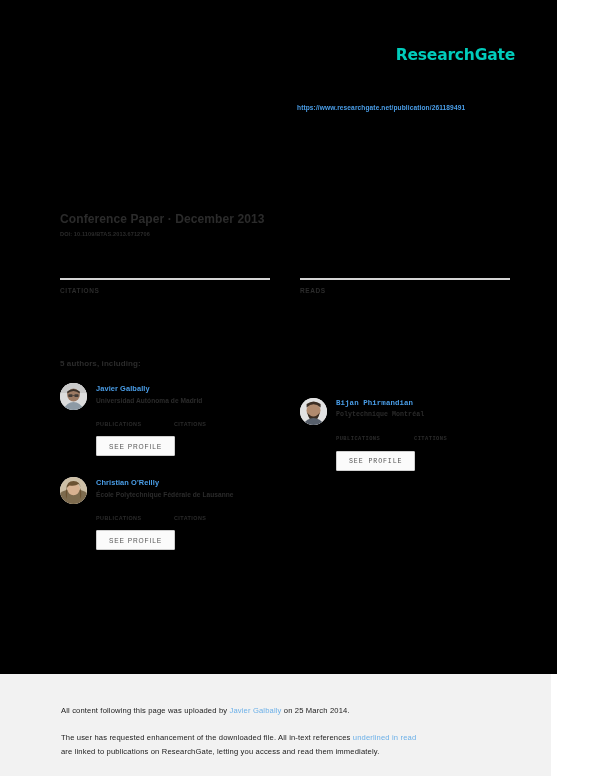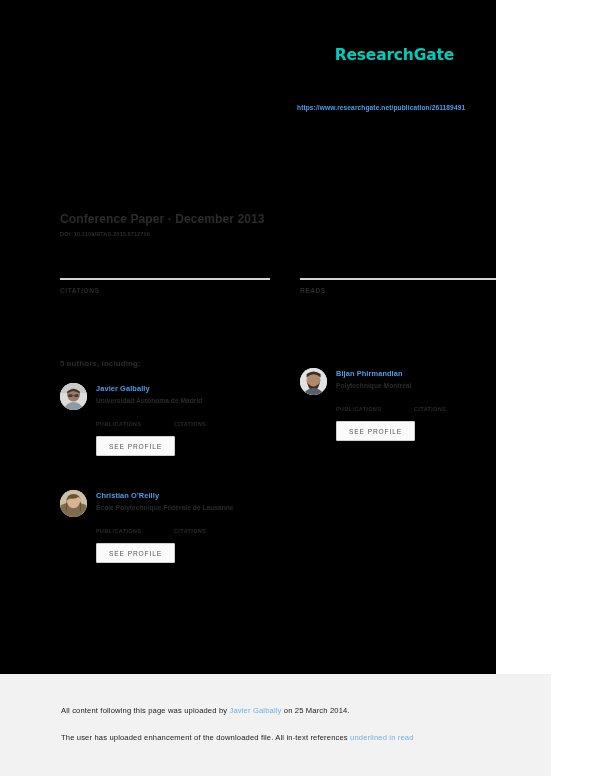--- a/index.html
+++ b/index.html
@@ -18,21 +18,21 @@
   
   .page {
     position: relative;
     width: 600px;
     height: 776px;
   }
   .dark-region {
     position: absolute;
     left: 0;
     top: 0;
-    width: 496px;
+    width: 557px;
     height: 674px;
     background: #000000;
     overflow: hidden;
   }
 
   
   .rg-logo {
     position: absolute;
     right: 42px;
     top: 46px;
@@ -125,22 +125,22 @@
     font-size: 8px;
     font-weight: bold;
     color: #2b2b2b;
     letter-spacing: 0.1px;
   }
   .author {
     position: absolute;
     width: 250px;
   }
   .author.a1 { left: 60px; top: 383px; }
-  .author.a2 { left: 300px; top: 368px; }
-  .author.a3 { left: 60px; top: 490px; }
+  .author.a2 { left: 300px; top: 398px; font-family: Liberation Mono, monospace; }
+  .author.a3 { left: 60px; top: 477px; }
 
   .author-row {
     display: flex;
     align-items: flex-start;
   }
   .avatar {
     width: 27px;
     height: 27px;
     border-radius: 50%;
     flex: 0 0 27px;
@@ -345,16 +345,17 @@
           <div class="stat-label">CITATIONS</div>
         </div>
       </div>
       <div class="see-profile">SEE PROFILE</div>
     </div>
 
   </div>
 
   <div class="footer">
     <div class="footer-line f1"><span>All content following this page was uploaded by </span><a class="link-blue" href="#">Javier Galbally</a><span> on 25 March 2014.</span></div>
-    <div class="footer-line f2"><span>The user has uploaded enhancement of the downloaded file. All in-text references </span><span class="link-blue">underlined in read</span></div>
+    <div class="footer-line f2"><span>The user has requested enhancement of the downloaded file. All in-text references </span><span class="link-blue">underlined in read</span></div>
+    <div class="footer-line f3">are linked to publications on ResearchGate, letting you access and read them immediately.</div>
   </div>
 
 </div>
 
 </body></html>

